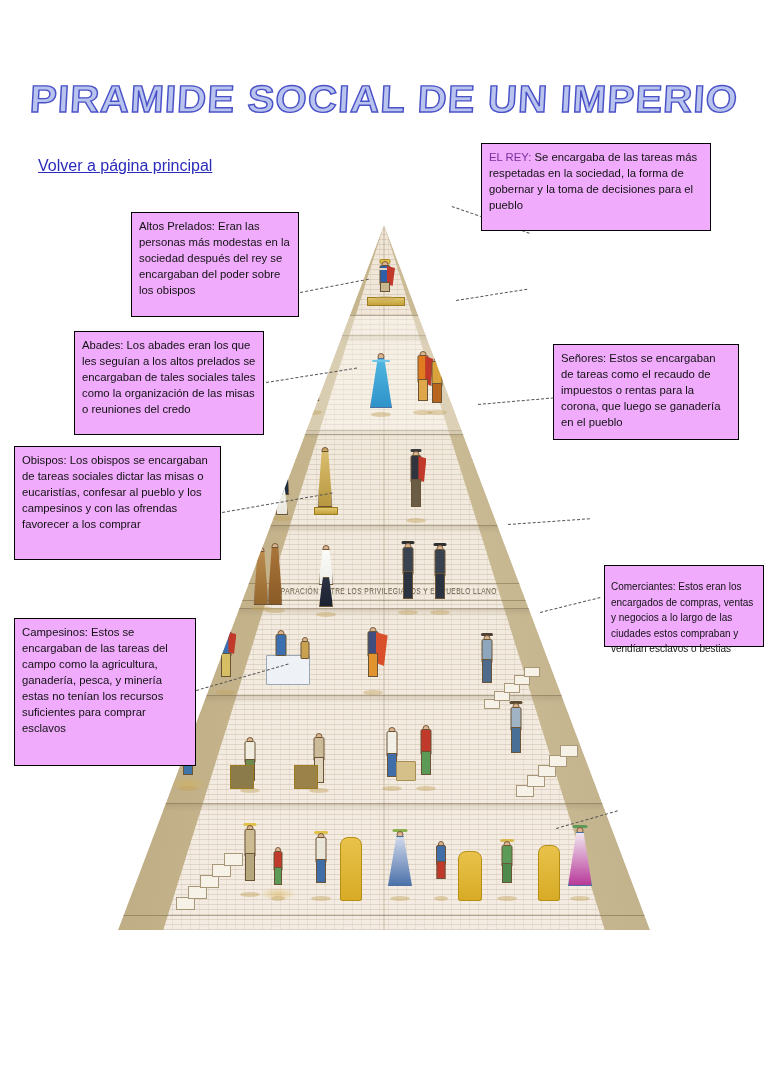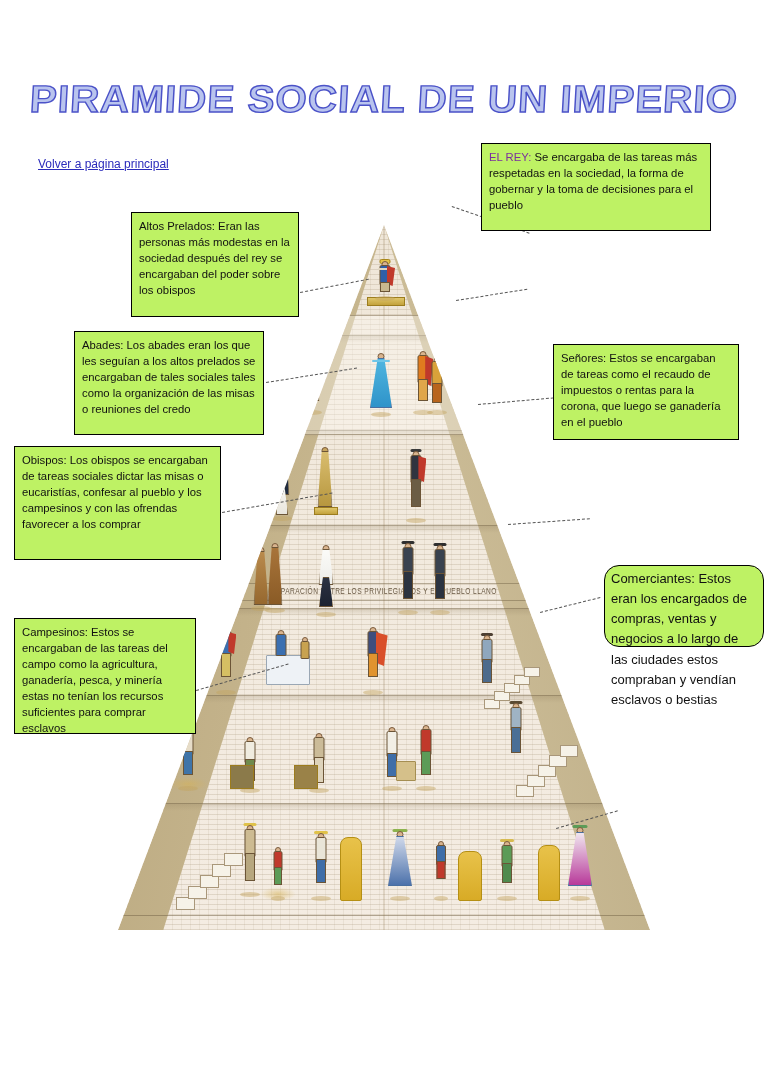--- a/index.html
+++ b/index.html
@@ -21,36 +21,36 @@
     -webkit-text-stroke:1.4px #4b52c8;
     transform:scaleX(1.06) skewX(-3deg);
     text-shadow:1px 1px 0 #ffffff;
     white-space:nowrap;
     user-select:none;
   }
 
   
   .backlink{
     position:absolute;left:38px;top:157px;
-    font-size:12px;color:#2b2bbb;text-decoration:underline;
+    font-size:16px;color:#2b2bbb;text-decoration:underline;
     cursor:pointer;
   }
 
   
   .box{
     position:absolute;
     border:1px solid #000;
-    background:#bef264;
+    background:#f0abfc;
     box-sizing:border-box;
     padding:5px 7px;
     font-size:11.3px;
     line-height:1.42;
     color:#111;
   }
-  .box.small{font-size:13px;line-height:1.55;padding:3px 6px;border-radius:15px;}
+  .box.small{font-size:10px;line-height:1.55;padding:13px 6px;}
   .box.calibri{font-size:9.6px;line-height:1.72;padding:6px 7px;}
   .kw-purple{color:#7b2f9e;}
 
   
   .conn{position:absolute;height:0;border-top:1px dashed #555;transform-origin:0 0;}
 
   
   .pyr-wrap{position:absolute;left:118px;top:225px;width:532px;height:705px;}
   .pyr-clip{
     position:absolute;inset:0;
@@ -454,16 +454,16 @@
 
   <div class="box" style="left:74px;top:331px;width:190px;height:104px;">Abades: Los abades eran los que les seguían a los altos prelados se encargaban de tales sociales tales como la organización de las misas o reuniones del credo</div>
 
   <div class="box" style="left:553px;top:344px;width:186px;height:96px;">Señores: Estos se encargaban de tareas como el recaudo de impuestos o rentas para la corona, que luego se ganadería en el pueblo</div>
 
   <div class="box" style="left:14px;top:446px;width:207px;height:114px;">Obispos: Los obispos se encargaban de tareas sociales dictar las misas o eucaristías, confesar al pueblo y los campesinos y con las ofrendas favorecer a los comprar</div>
 
 
   <div class="box small" style="left:604px;top:565px;width:160px;height:82px;">Comerciantes: Estos eran los encargados de compras, ventas y negocios a lo largo de las ciudades estos compraban y vendían esclavos o bestias</div>
 
-  <div class="box" style="left:14px;top:618px;width:182px;height:116px;">Campesinos: Estos se encargaban de las tareas del campo como la agricultura, ganadería, pesca, y minería estas no tenían los recursos suficientes para comprar esclavos</div>
+  <div class="box" style="left:14px;top:618px;width:182px;height:148px;">Campesinos: Estos se encargaban de las tareas del campo como la agricultura, ganadería, pesca, y minería estas no tenían los recursos suficientes para comprar esclavos</div>
 
 
 </div>
 
 </body></html>

